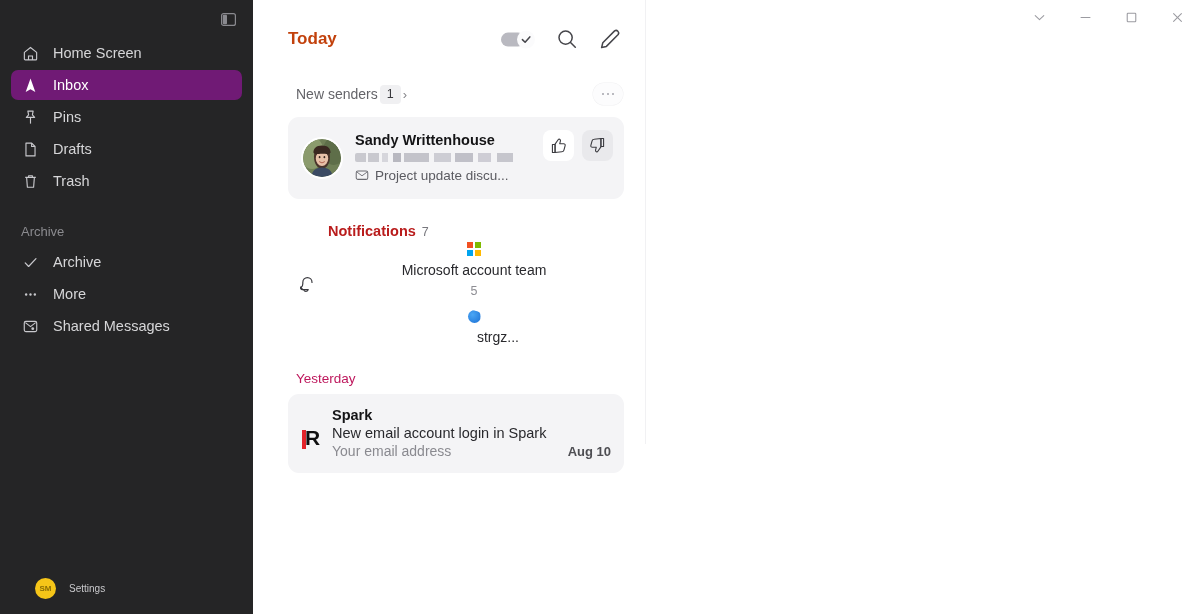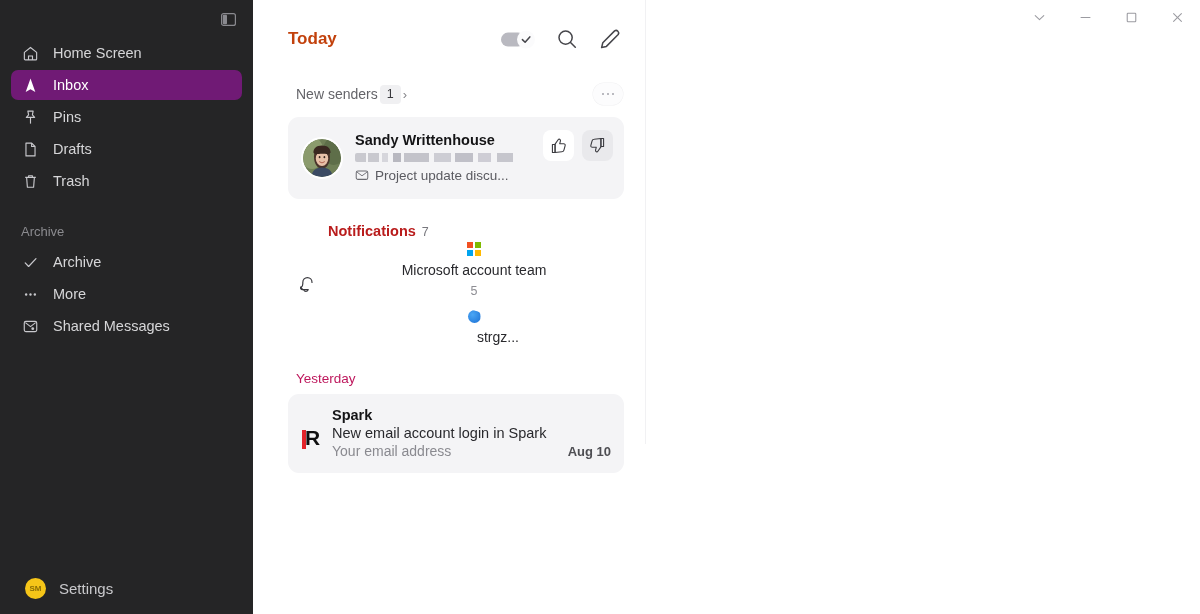--- a/index.html
+++ b/index.html
@@ -73,37 +73,37 @@
   .folders-head {
     color: #8b8b8f;
     font-size: 13px;
     padding: 0 0 0 21px;
     margin-top: 28px;
     margin-bottom: 8px;
   }
 
   .settings-row {
     position: absolute;
-    left: 4px; bottom: 15px;
+    left: 14px; bottom: 15px;
     width: 100%;
     display: flex;
     align-items: center;
     gap: 13px;
     padding-left: 21px;
     cursor: pointer;
   }
   .avatar-sm {
     width: 21px; height: 21px; border-radius: 50%;
     background: #F5C518;
     display: flex; align-items: center; justify-content: center;
     color: #8a6d05;
     font-size: 8px; font-weight: bold;
     flex: 0 0 21px;
   }
-  .settings-label { color: #c9c9cc; font-size: 15px; }
+  .settings-label { color: #c9c9cc; font-size: 10px; }
 
   
   .listcol {
     width: 392px;
     flex: 0 0 392px;
     background: #ffffff;
     position: relative;
     padding-top: 0;
   }
   .list-head {

